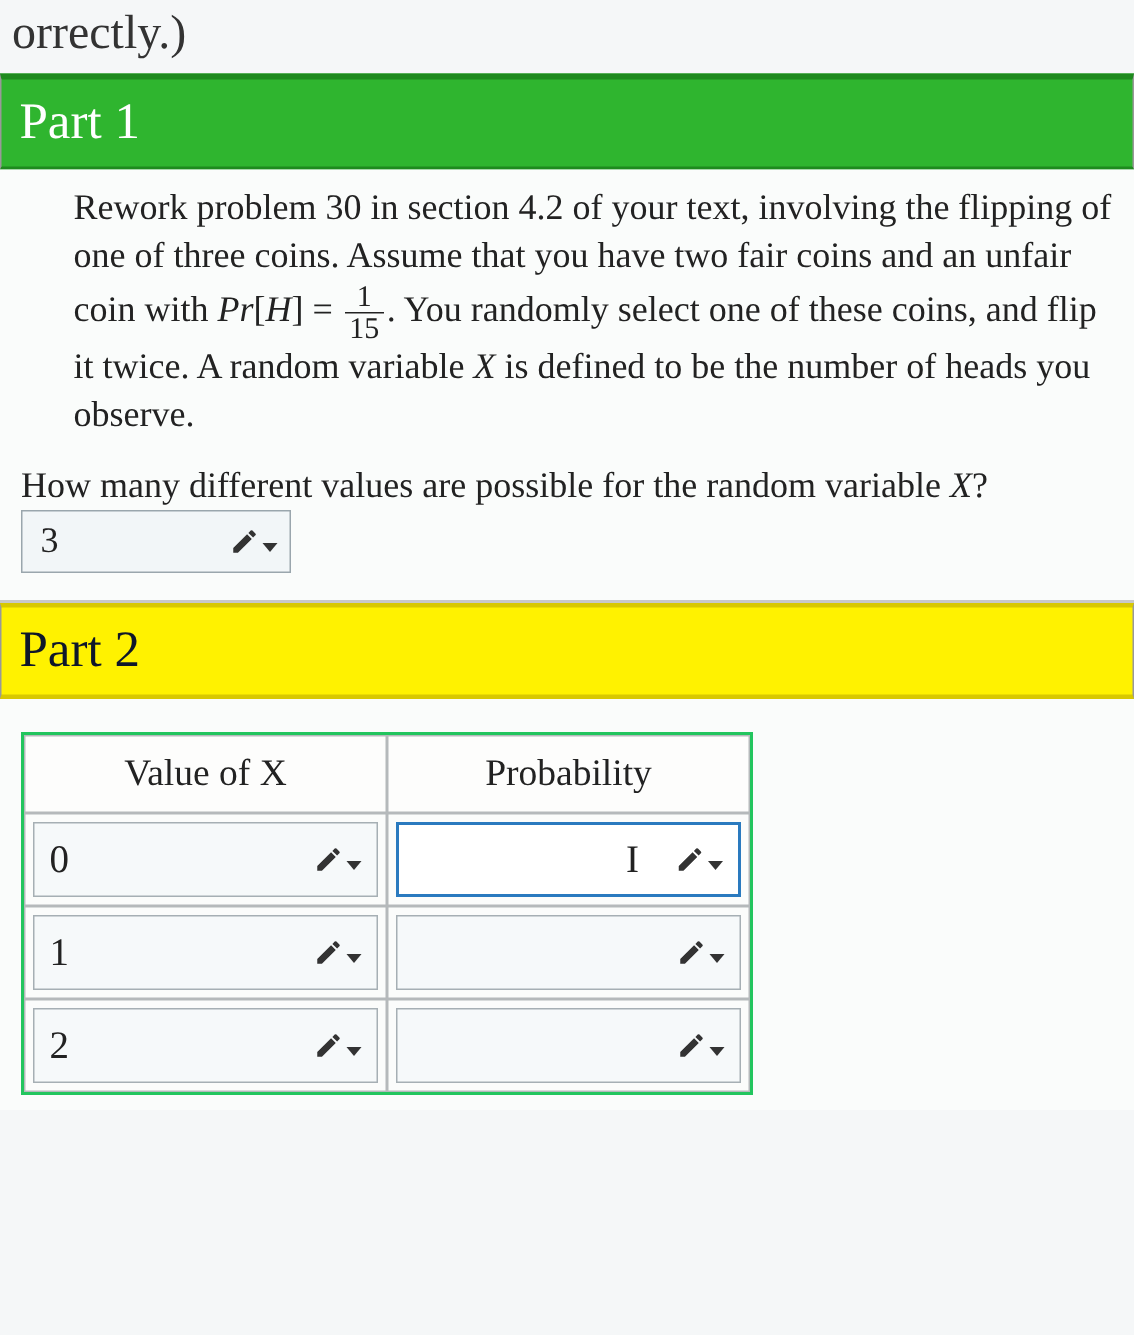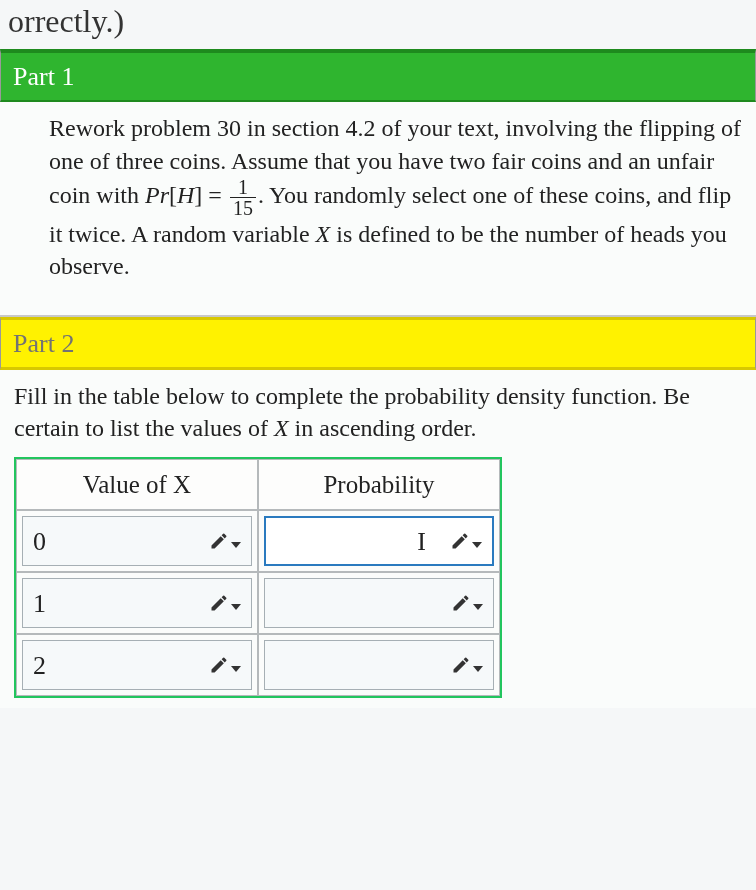--- a/index.html
+++ b/index.html
@@ -12,32 +12,32 @@
     line-height: 1.35;
   }
   .cutoff-text {
     padding: 0 8px 6px 8px;
     color: #333;
     font-size: 32px;
     overflow: hidden;
   }
   .part-header {
     padding: 6px 12px;
-    font-size: 26px;
+    font-size: 34px;
     border: 1px solid #999;
   }
   .part1-header {
     background: #2fb52f;
     color: #fff;
     border-top: 4px solid #1e8a1e;
     border-bottom: 2px solid #1e8a1e;
   }
   .part2-header {
     background: #fff200;
-    color: #737373;
+    color: #0f172a;
     border-top: 3px solid #d8c800;
     border-bottom: 3px solid #d8c800;
   }
   .section-body {
     padding: 10px 14px 18px 14px;
     background: #fafcfb;
     border-bottom: 2px solid #c8c8c8;
   }
   .section-body.last { border-bottom: none; padding-bottom: 10px; }
   .problem-text { margin-bottom: 14px; margin-left: 35px; }
@@ -128,29 +128,41 @@
 
 <div class="cutoff-text">orrectly.)</div>
 
 <div class="part-header part1-header">
   <span>Part 1</span>
 </div>
 <div class="section-body">
   <p class="problem-text">
     <span>Rework problem 30 in section 4.2 of your text, involving the flipping of one of three coins. Assume that you have two fair coins and an unfair coin with </span><span class="italic">Pr</span><span>[</span><span class="italic">H</span><span>] = </span><span class="frac"><span class="num">1</span><span class="den">15</span></span><span>. You randomly select one of these coins, and flip it twice. A random variable </span><span class="italic">X</span><span> is defined to be the number of heads you observe.</span>
   </p>
+  <p class="question-line">
+    <span>How many different values are possible for the random variable </span>
+    <span class="italic">X</span><span>?</span>
+    <span class="inline-input-wrap">
+      <span class="ans-box">
+        <span class="ans-val">3</span>
+        <span class="pencil-icon">
+          <svg viewBox="0 0 24 24">
+              <path d="M3 17.25V21h3.75L17.81 9.94l-3.75-3.75L3 17.25zM20.71 7.04a1 1 0 0 0 0-1.41l-2.34-2.34a1 1 0 0 0-1.41 0l-1.83 1.83 3.75 3.75 1.83-1.83z" fill="#333"></path>
+            </svg>
+          <span class="caret"></span>
+        </span>
+      </span>
+    </span>
+  </p>
 </div>
 
 <div class="part-header part2-header">
   <span>Part 2</span>
 </div>
 <div class="section-body last">
-  <p>
-    <span>Fill in the table below to complete the probability density function. Be certain to list the values of </span><span class="italic">X</span><span> in ascending order.</span>
-  </p>
 
   <table class="pdf">
     <thead>
       <tr>
         <th>Value of X</th>
         <th>Probability</th>
       </tr>
     </thead>
     <tbody id="pdf-body">
         <tr>

